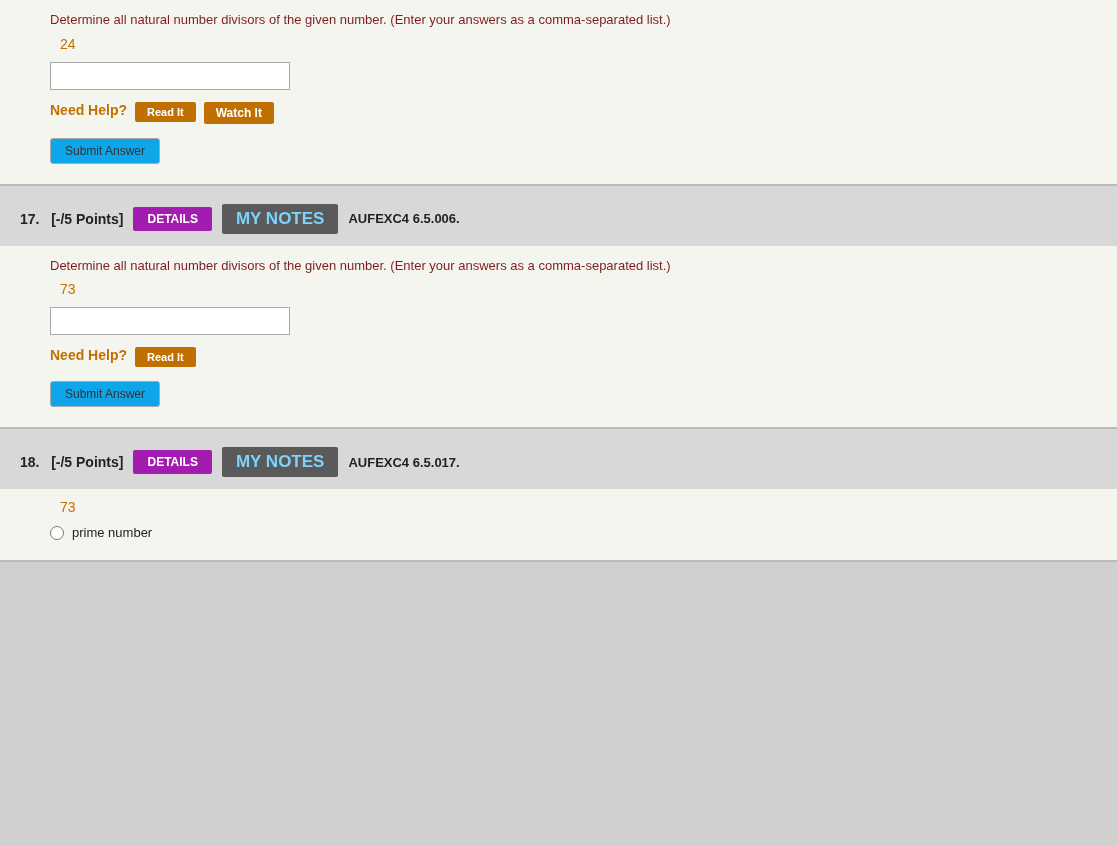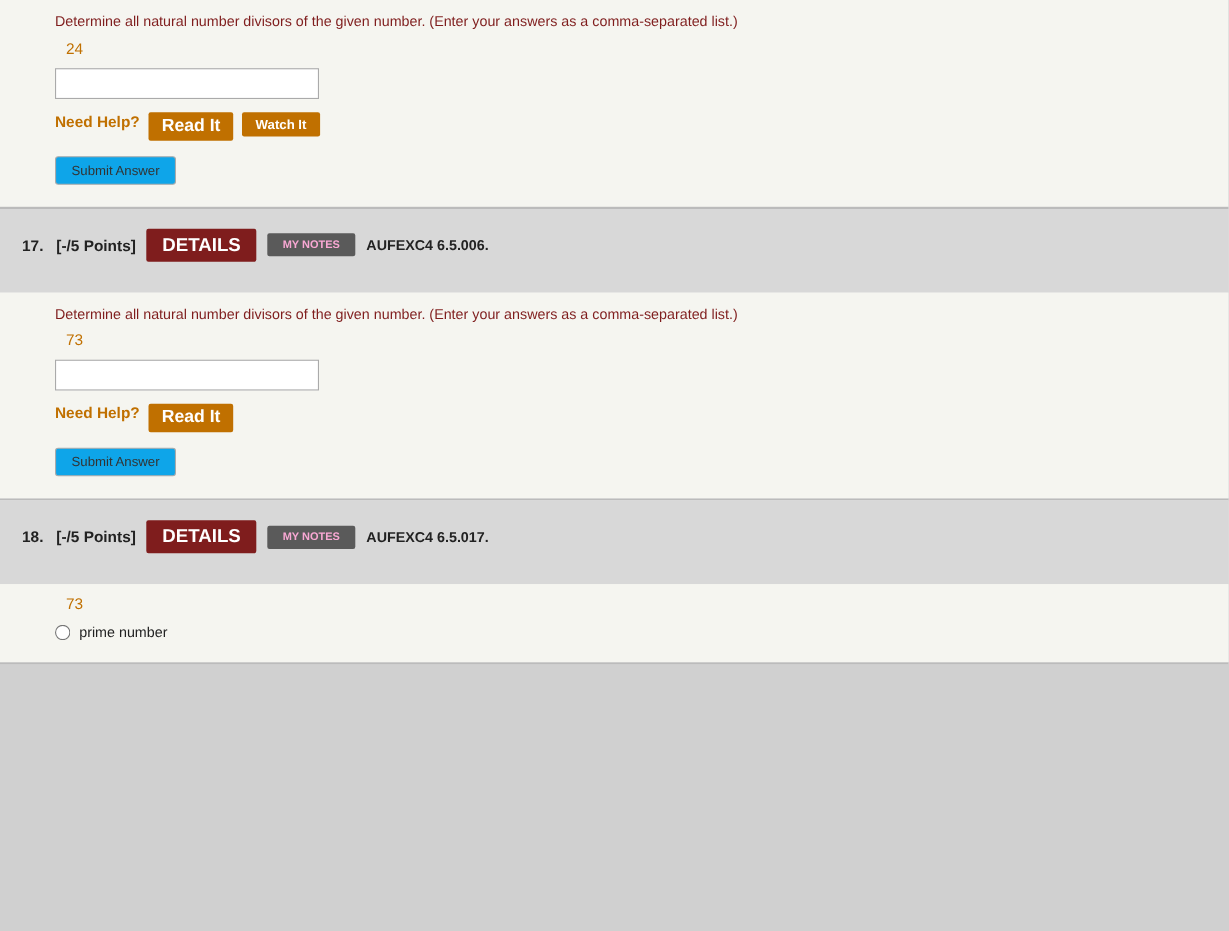--- a/index.html
+++ b/index.html
@@ -16,44 +16,44 @@
     }
     .question-block {
       background-color: #e8e8e8;
       margin-bottom: 0;
       border-bottom: 2px solid #bbb;
     }
     .question-header {
       display: flex;
       align-items: center;
       gap: 10px;
-      padding: 18px 20px 28px 20px;
+      padding: 18px 20px 12px 20px;
       background-color: #d8d8d8;
     }
     .question-number {
       font-weight: bold;
       font-size: 14px;
       white-space: nowrap;
     }
     .btn-details {
-      background-color: #7f1d1d;
+      background-color: #a21caf;
       color: white;
+      border: none;
+      padding: 5px 14px;
+      font-size: 12px;
+      font-weight: bold;
+      cursor: pointer;
+      border-radius: 2px;
+    }
+    .btn-mynotes {
+      background-color: #5a5a5a;
+      color: #7dd3fc;
       border: none;
       padding: 5px 14px;
       font-size: 17px;
-      font-weight: bold;
-      cursor: pointer;
-      border-radius: 2px;
-    }
-    .btn-mynotes {
-      background-color: #5a5a5a;
-      color: #f9a8d4;
-      border: none;
-      padding: 5px 14px;
-      font-size: 10px;
       font-weight: bold;
       cursor: pointer;
       border-radius: 2px;
     }
     .question-code {
       font-size: 13px;
       font-weight: bold;
       color: #222;
     }
     .question-body {
@@ -92,21 +92,21 @@
     .need-help-label {
       color: #c07000;
       font-weight: bold;
       font-size: 14px;
     }
     .btn-read-it {
       background-color: #c07000;
       color: white;
       border: none;
       padding: 4px 12px;
-      font-size: 16px;
+      font-size: 11px;
       font-weight: bold;
       cursor: pointer;
       border-radius: 2px;
     }
     .btn-watch-it {
       background-color: #c07000;
       color: white;
       border: none;
       padding: 4px 12px;
       font-size: 12px;

